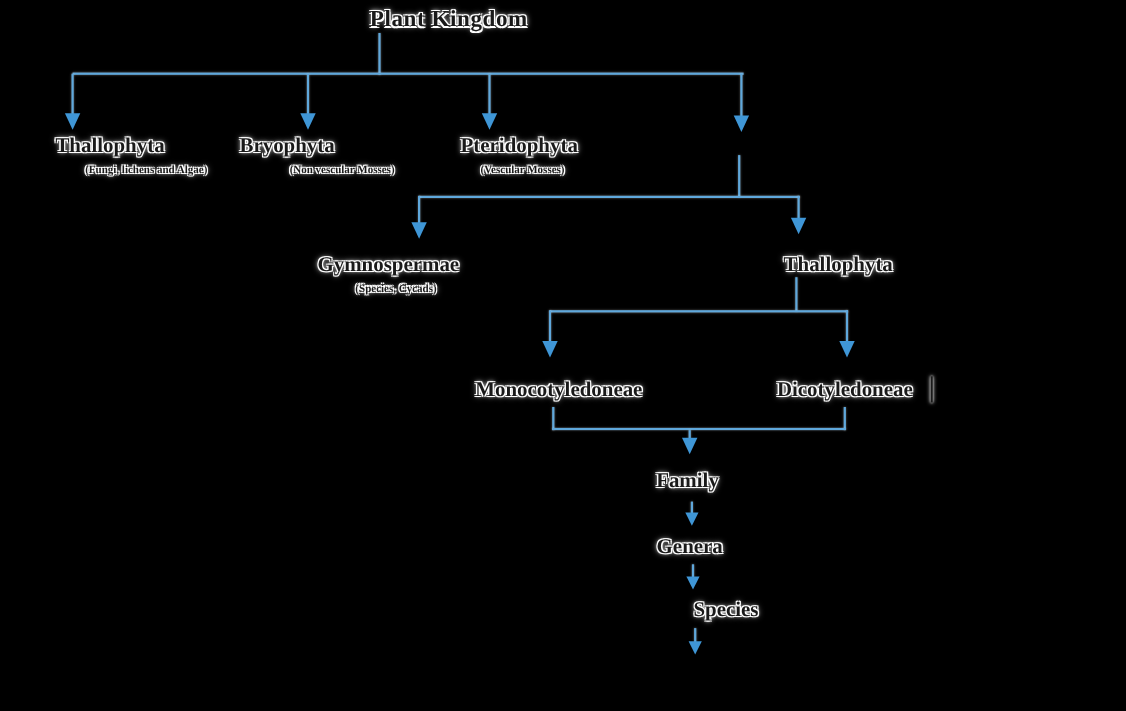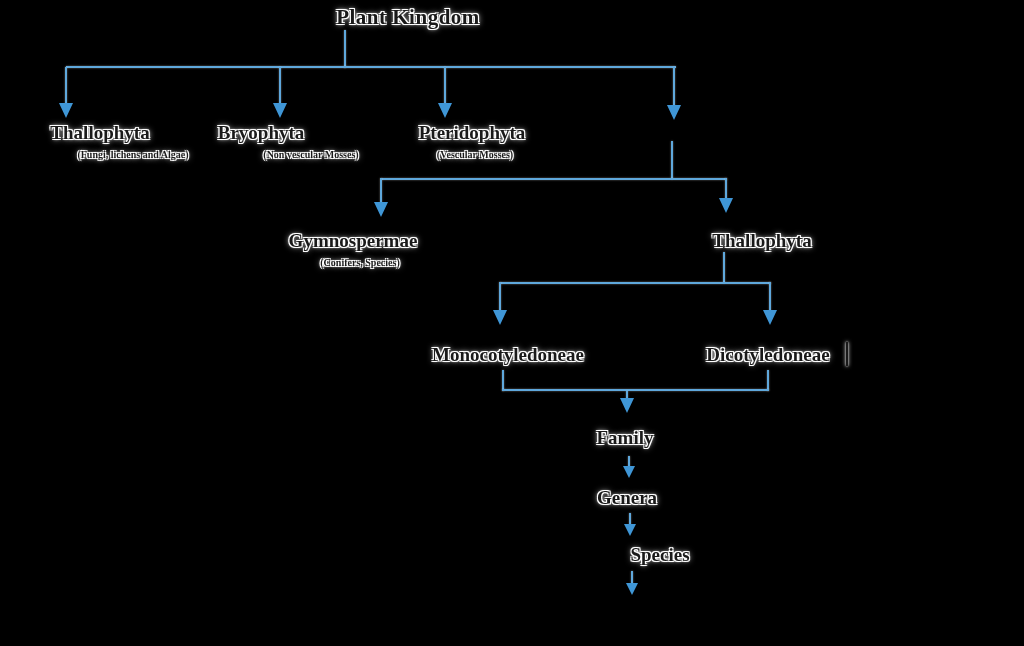--- a/index.html
+++ b/index.html
@@ -97,21 +97,21 @@
   <div class="vline" style="left:671px; top:141px; height:38px"></div>
   <div class="hline" style="left:381px; top:178px; width:346px"></div>
 
   <div class="vline" style="left:380px; top:178px; height:25px"></div>
   <div class="head" style="left:374px; top:202px"></div>
 
   <div class="vline" style="left:725px; top:178px; height:21px"></div>
   <div class="head" style="left:719px; top:198px"></div>
 
   <div class="node lvl" style="left:353px; top:230px">Gymnospermae</div>
-  <div class="node sub" style="left:360px; top:257px">(Conifers, Species)</div>
+  <div class="node sub" style="left:360px; top:257px">(Species, Cycads)</div>
 
   <div class="node lvl" style="left:762px; top:230px">Thallophyta</div>
 
   <div class="vline" style="left:723px; top:252px; height:31px"></div>
   <div class="hline" style="left:500px; top:282px; width:271px"></div>
 
   <div class="vline" style="left:499px; top:282px; height:29px"></div>
   <div class="head" style="left:493px; top:310px"></div>
 
   <div class="vline" style="left:769px; top:282px; height:29px"></div>

